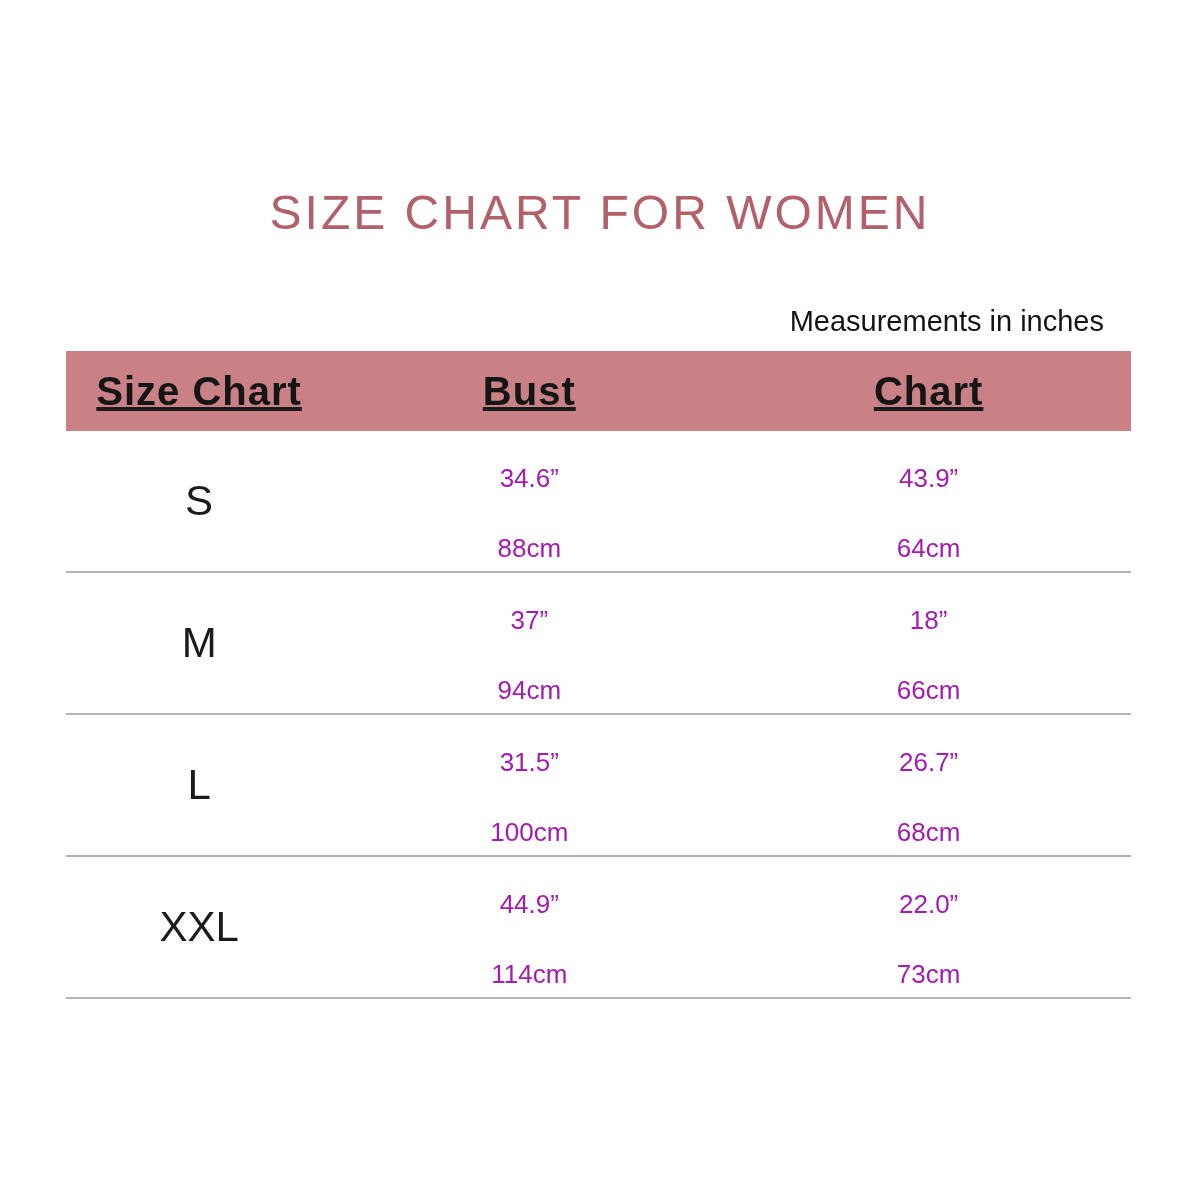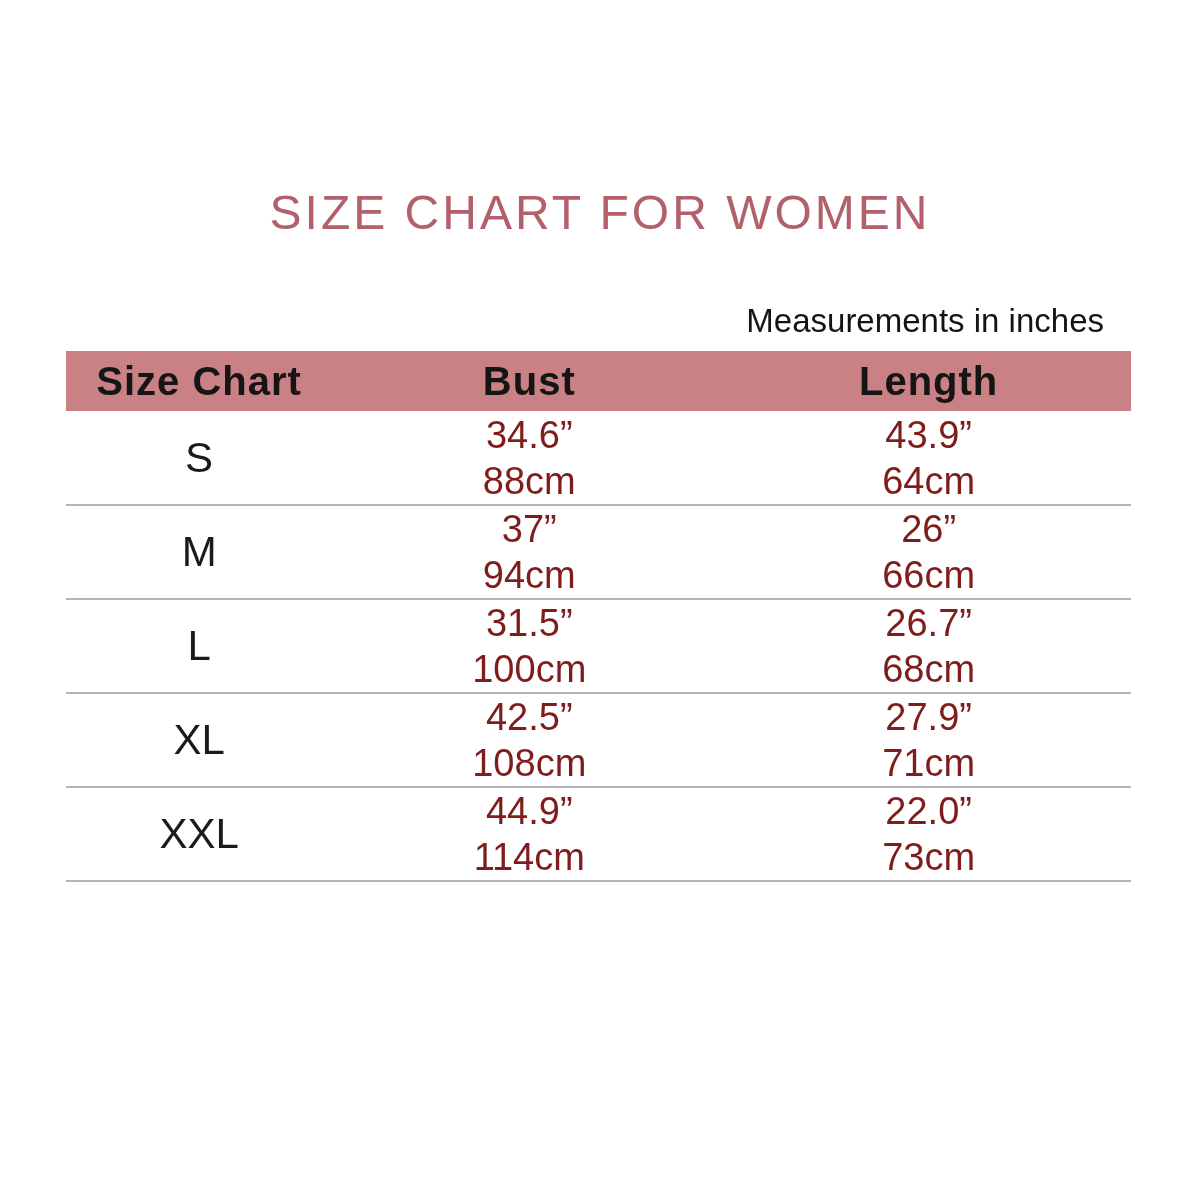--- a/index.html
+++ b/index.html
@@ -19,39 +19,40 @@
     font-size: 48px;
     line-height: 56px;
     font-weight: 400;
     letter-spacing: 3px;
     color: var(--title-color, #b2606a);
   }
 
   .note {
     margin: 62px 96px 12px 0;
     text-align: right;
-    font-size: 33px;
+    font-size: 29px;
     line-height: 36px;
     font-weight: 500;
     color: var(--text-color, #141414);
   }
 
   table.size-table {
     border-collapse: collapse;
     table-layout: fixed;
     width: 1065px;
     margin-left: 66px;
   }
   .size-table col.c1 { width: 25%; }
   .size-table col.c2 { width: 37%; }
   .size-table col.c3 { width: 38%; }
 
   .size-table thead tr {
     background: var(--header-bg, #c98186);
-    height: 60px;
+    height: 80px;
+    text-decoration: underline;
   }
   .size-table th {
     font-size: 40px;
     font-weight: 700;
     letter-spacing: 1px;
     color: #151515;
     text-align: center;
     padding: 0;
   }
 
@@ -63,23 +64,24 @@
     text-align: center;
     vertical-align: middle;
     padding: 0;
   }
   .size-table td.col-size {
     font-size: 42px;
     line-height: 42px;
     color: #1b1b1b;
   }
   .size-table td.col-val div {
-    font-size: 38px;
+    font-size: 26px;
     line-height: 46px;
-    color: #7f1d1d;
+    color: #a21caf;
+    margin-top: 24px;
   }
 </style>
 </head>
 <body>
 
 <div class="page">
 
   <h1 class="title">SIZE CHART FOR WOMEN</h1>
 
   <div class="note">Measurements in inches</div>
@@ -87,21 +89,21 @@
   <table class="size-table">
     <colgroup>
         <col class="c1">
         <col class="c2">
         <col class="c3">
       </colgroup>
     <thead>
       <tr>
         <th>Size Chart</th>
         <th>Bust</th>
-        <th>Length</th>
+        <th>Chart</th>
       </tr>
     </thead>
     <tbody>
         <tr>
           <td class="col-size">S</td>
           <td class="col-val">
             <div>34.6”</div>
             <div>88cm</div>
           </td>
           <td class="col-val">
@@ -109,44 +111,33 @@
             <div>64cm</div>
           </td>
         </tr>
         <tr>
           <td class="col-size">M</td>
           <td class="col-val">
             <div>37”</div>
             <div>94cm</div>
           </td>
           <td class="col-val">
-            <div>26”</div>
+            <div>18”</div>
             <div>66cm</div>
           </td>
         </tr>
         <tr>
           <td class="col-size">L</td>
           <td class="col-val">
             <div>31.5”</div>
             <div>100cm</div>
           </td>
           <td class="col-val">
             <div>26.7”</div>
             <div>68cm</div>
-          </td>
-        </tr>
-        <tr>
-          <td class="col-size">XL</td>
-          <td class="col-val">
-            <div>42.5”</div>
-            <div>108cm</div>
-          </td>
-          <td class="col-val">
-            <div>27.9”</div>
-            <div>71cm</div>
           </td>
         </tr>
         <tr>
           <td class="col-size">XXL</td>
           <td class="col-val">
             <div>44.9”</div>
             <div>114cm</div>
           </td>
           <td class="col-val">
             <div>22.0”</div>

